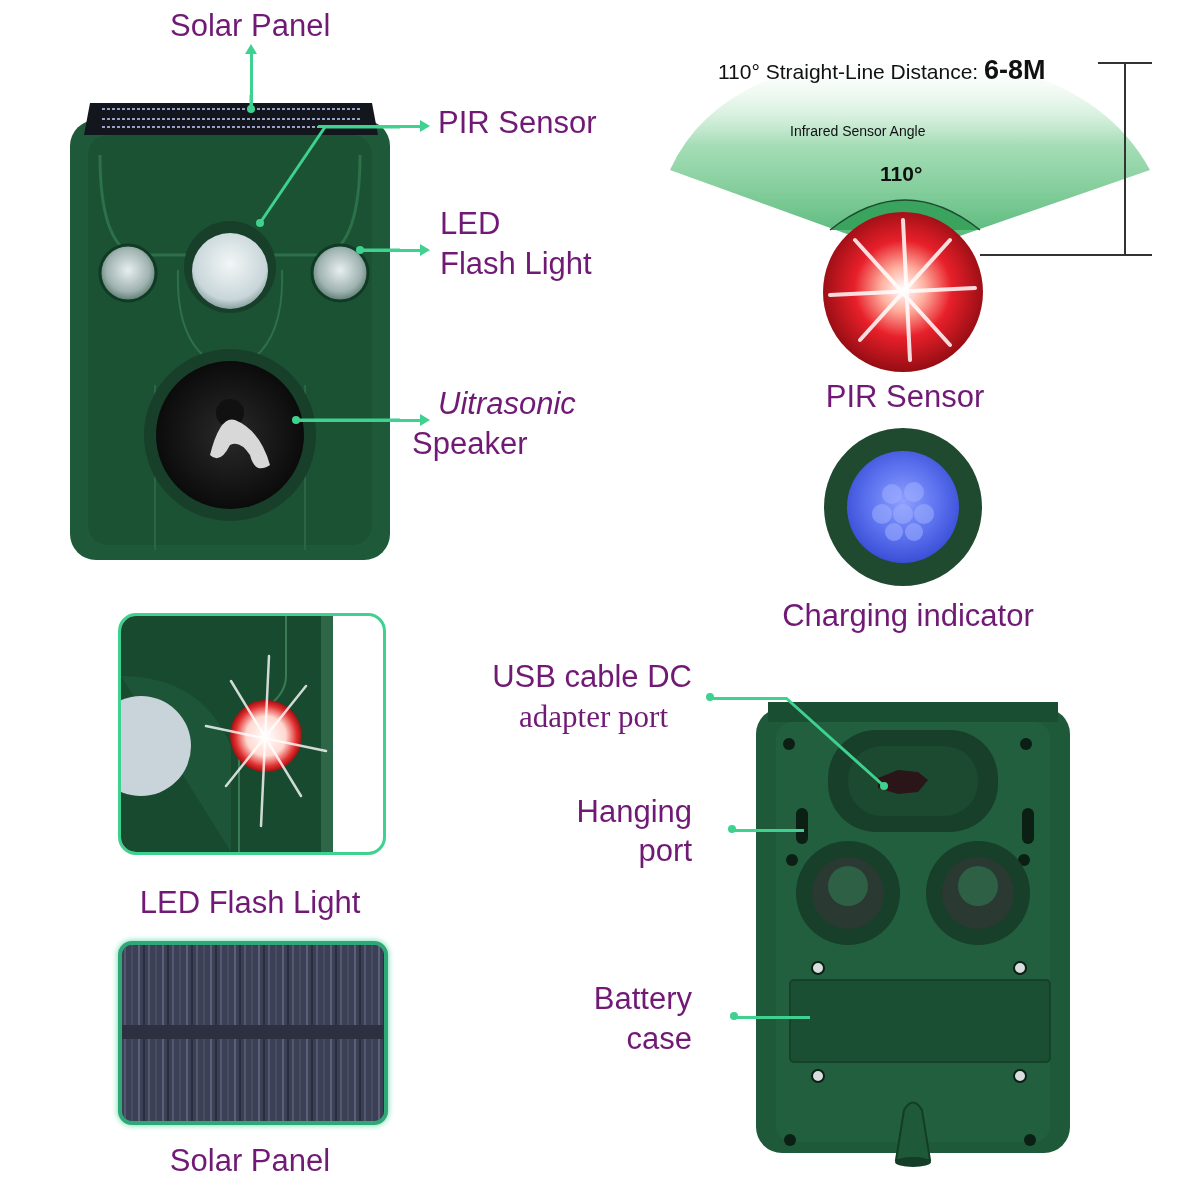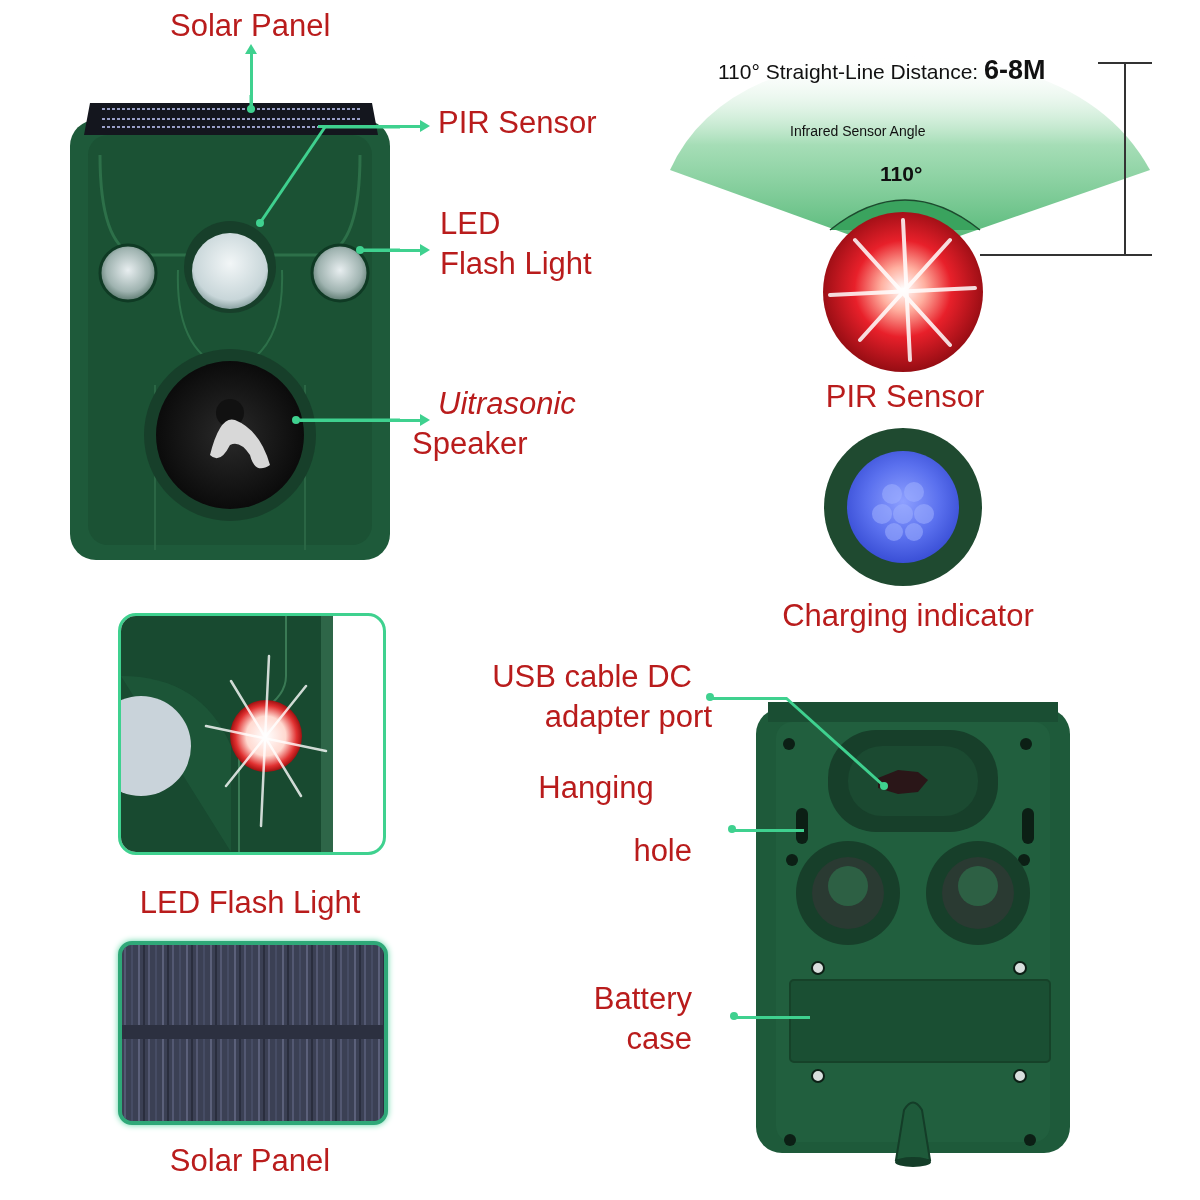--- a/index.html
+++ b/index.html
@@ -1,18 +1,18 @@
 <!DOCTYPE html>
 <html><head>
 <meta charset="utf-8">
 <style>
   html, body { margin:0; padding:0; background:#ffffff; }
   body { width:1200px; height:1200px; position:relative; overflow:hidden; font-family:"Liberation Sans", sans-serif; color:#111; }
   .abs { position:absolute; }
-  .label { position:absolute; font-size:31px; line-height:40px; color:#b91c1c; white-space:nowrap; }
+  .label { position:absolute; font-size:31px; line-height:40px; color:#701a75; white-space:nowrap; }
   .label.right { text-align:right; }
   .label.center { text-align:center; }
   svg { display:block; }
 </style>
 </head>
 <body>
 
 <div class="abs" style="left:60px;top:95px;width:340px;height:470px;">
   <svg width="340" height="470" viewBox="0 0 340 470">
     <defs>
@@ -244,17 +244,17 @@
 <svg class="abs" style="left:780px;top:690px;" width="120" height="110">
   <line x1="6" y1="8" x2="104" y2="96" stroke="#3fd18f" stroke-width="3"></line>
   <circle cx="104" cy="96" r="4" fill="#3fd18f"></circle>
 </svg>
 <div class="abs" style="left:734px;top:829px;width:70px;height:3px;background:#3fd18f;"></div>
 <div class="abs" style="left:728px;top:825px;width:8px;height:8px;border-radius:50%;background:#3fd18f;"></div>
 <div class="abs" style="left:736px;top:1016px;width:74px;height:3px;background:#3fd18f;"></div>
 <div class="abs" style="left:730px;top:1012px;width:8px;height:8px;border-radius:50%;background:#3fd18f;"></div>
 
 <div class="label right" style="left:440px;top:657px;width:252px;">USB cable DC</div>
-<div class="label right" style="left:460px;top:697px;width:252px;">adapter port</div>
-<div class="label right" style="left:500px;top:768px;width:192px;text-align:center;">Hanging</div>
-<div class="label right" style="left:500px;top:831px;width:192px;">hole</div>
+<div class="label right" style="left:416px;top:697px;width:252px;font-family:Liberation Serif, serif;">adapter port</div>
+<div class="label right" style="left:500px;top:792px;width:192px;">Hanging</div>
+<div class="label right" style="left:500px;top:831px;width:192px;">port</div>
 <div class="label right" style="left:500px;top:979px;width:192px;">Battery</div>
 <div class="label right" style="left:500px;top:1019px;width:192px;">case</div>
 
 </body></html>

